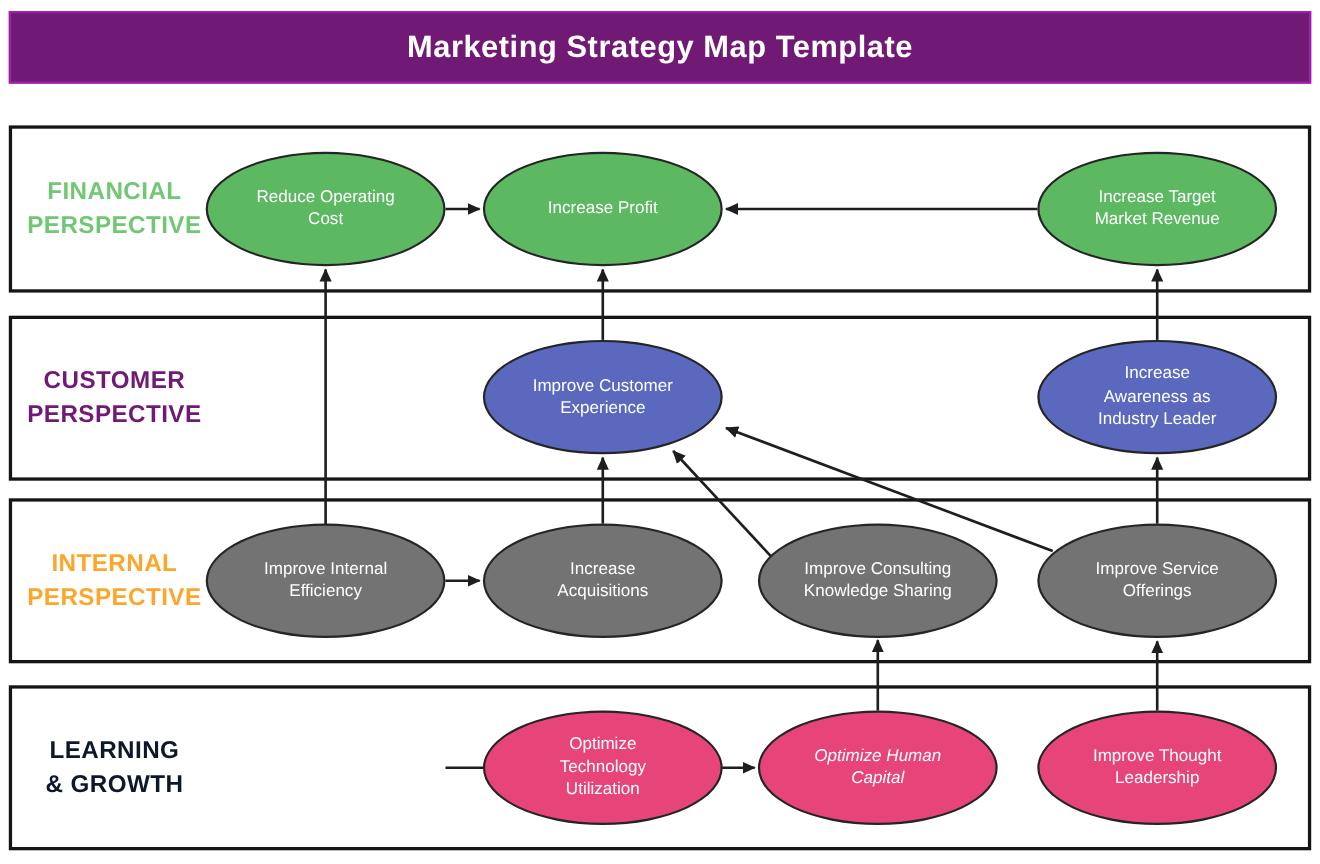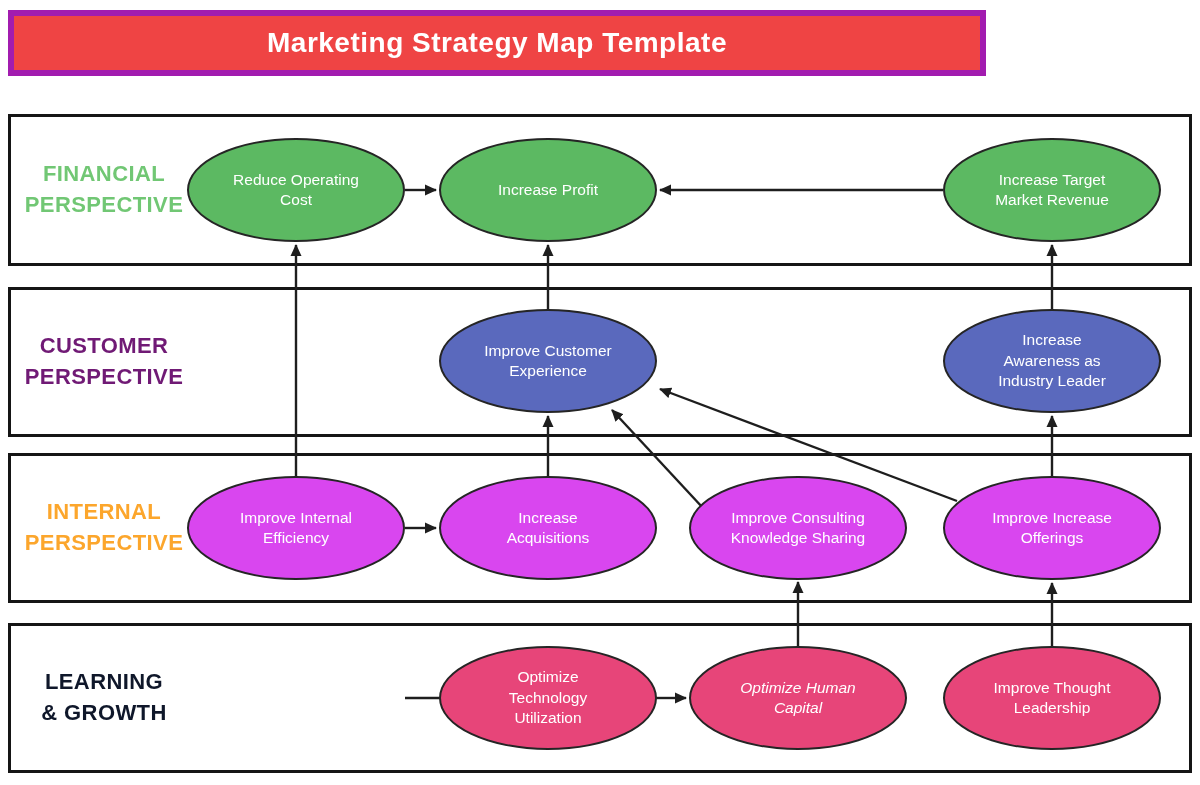--- a/index.html
+++ b/index.html
@@ -1,22 +1,22 @@
 <!DOCTYPE html>
 <html><head>
 <meta charset="utf-8">
 <style>
   html,body{margin:0;padding:0;background:#ffffff;}
   .canvas{
     position:relative;width:1200px;height:785px;background:#ffffff;
     font-family:"Liberation Sans", sans-serif;overflow:hidden;
   }
   .title-banner{
-    position:absolute;left:8px;top:10px;width:978px;height:66px;
-    background:#ef4444;border:6px solid #a21caf;box-sizing:border-box;
+    position:absolute;left:8px;top:10px;width:1184px;height:66px;
+    background:#701a75;border:2px solid #a21caf;box-sizing:border-box;
     display:flex;align-items:center;justify-content:center;
   }
   .title-banner span{
     color:#ffffff;font-size:28px;font-weight:bold;letter-spacing:.5px;
   }
   .band{
     position:absolute;left:8px;width:1184px;height:150px;
     background:#ffffff;border:3px solid #151515;box-sizing:border-box;
   }
   .band-label{
@@ -31,21 +31,21 @@
   .lbl-learning{color:#0f172a;}
   .node{
     position:absolute;width:218px;height:104px;border-radius:50%;
     border:2.5px solid #252525;box-sizing:border-box;
     display:flex;align-items:center;justify-content:center;text-align:center;
     color:#ffffff;font-size:15.5px;line-height:1.32;white-space:pre-line;
     padding:0 14px;cursor:pointer;
   }
   .fill-green{background:#5cb962;}
   .fill-blue{background:#5a69bd;}
-  .fill-orange{background:#d946ef;}
+  .fill-orange{background:#737373;}
   .fill-pink{background:#e74579;}
   .edges{position:absolute;left:0;top:0;pointer-events:none;}
 </style>
 </head>
 <body>
 
 <div class="canvas">
 
   <div class="title-banner">
     <span>Marketing Strategy Map Template</span>
@@ -103,21 +103,21 @@
   <div class="node fill-blue" style="left:943px;top:309px;">Increase
 Awareness as
 Industry Leader</div>
 
   <div class="node fill-orange" style="left:187px;top:476px;">Improve Internal
 Efficiency</div>
   <div class="node fill-orange" style="left:439px;top:476px;">Increase
 Acquisitions</div>
   <div class="node fill-orange" style="left:689px;top:476px;">Improve Consulting
 Knowledge Sharing</div>
-  <div class="node fill-orange" style="left:943px;top:476px;">Improve Increase
+  <div class="node fill-orange" style="left:943px;top:476px;">Improve Service
 Offerings</div>
 
   <div class="node fill-pink" style="left:439px;top:646px;">Optimize
 Technology
 Utilization</div>
   <div class="node fill-pink" style="left:689px;top:646px;font-style:italic;">Optimize Human
 Capital</div>
   <div class="node fill-pink" style="left:943px;top:646px;">Improve Thought
 Leadership</div>
 

